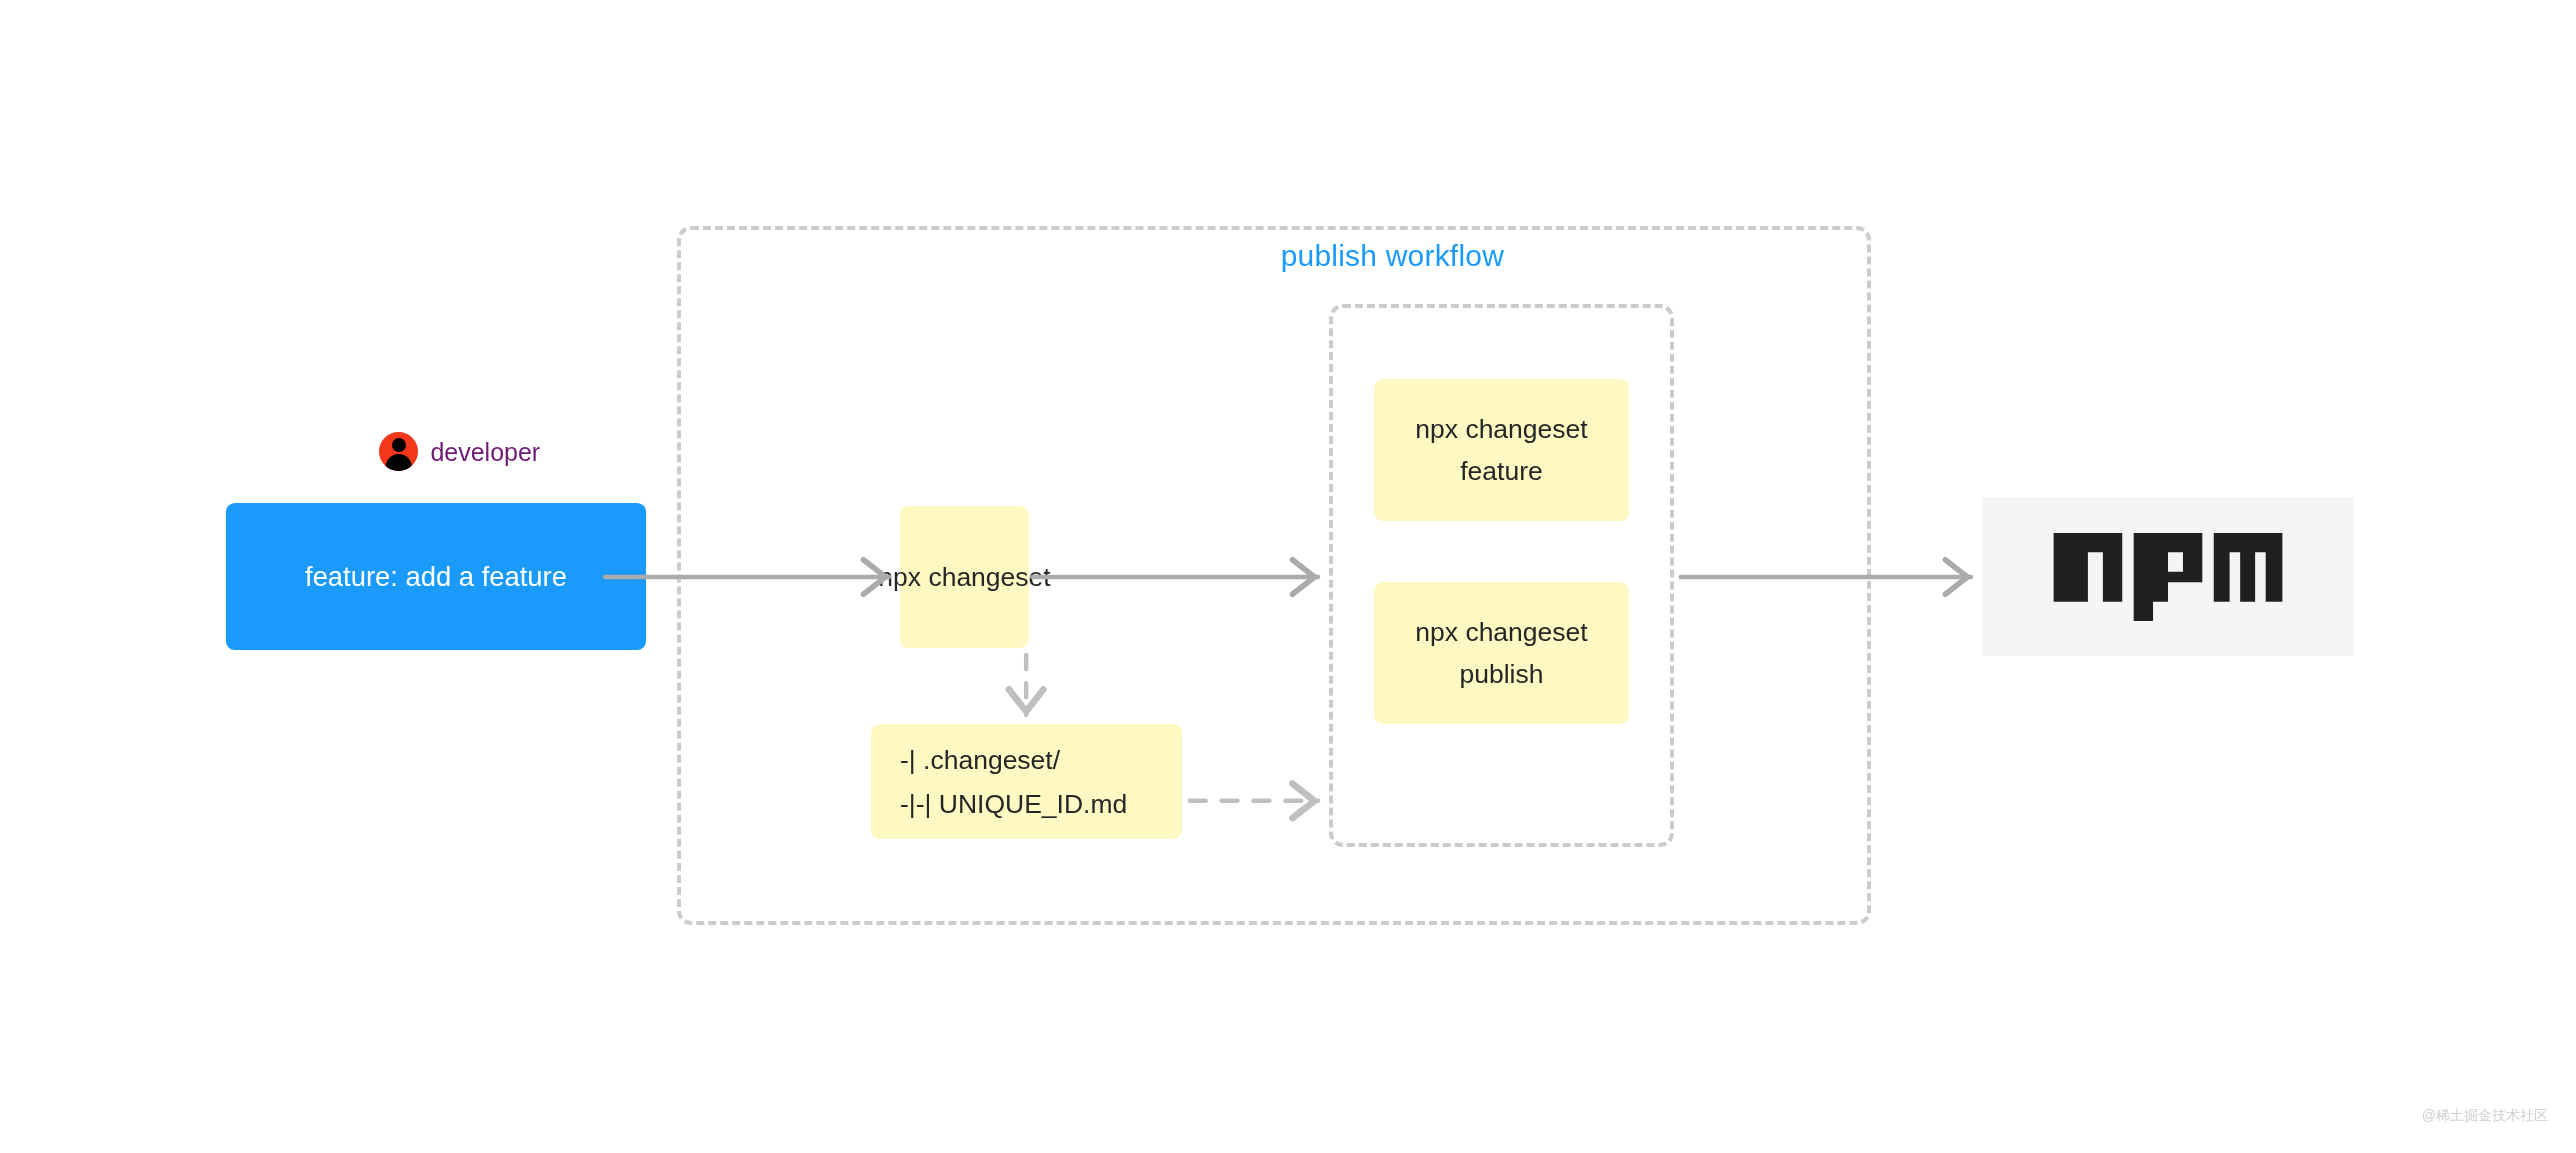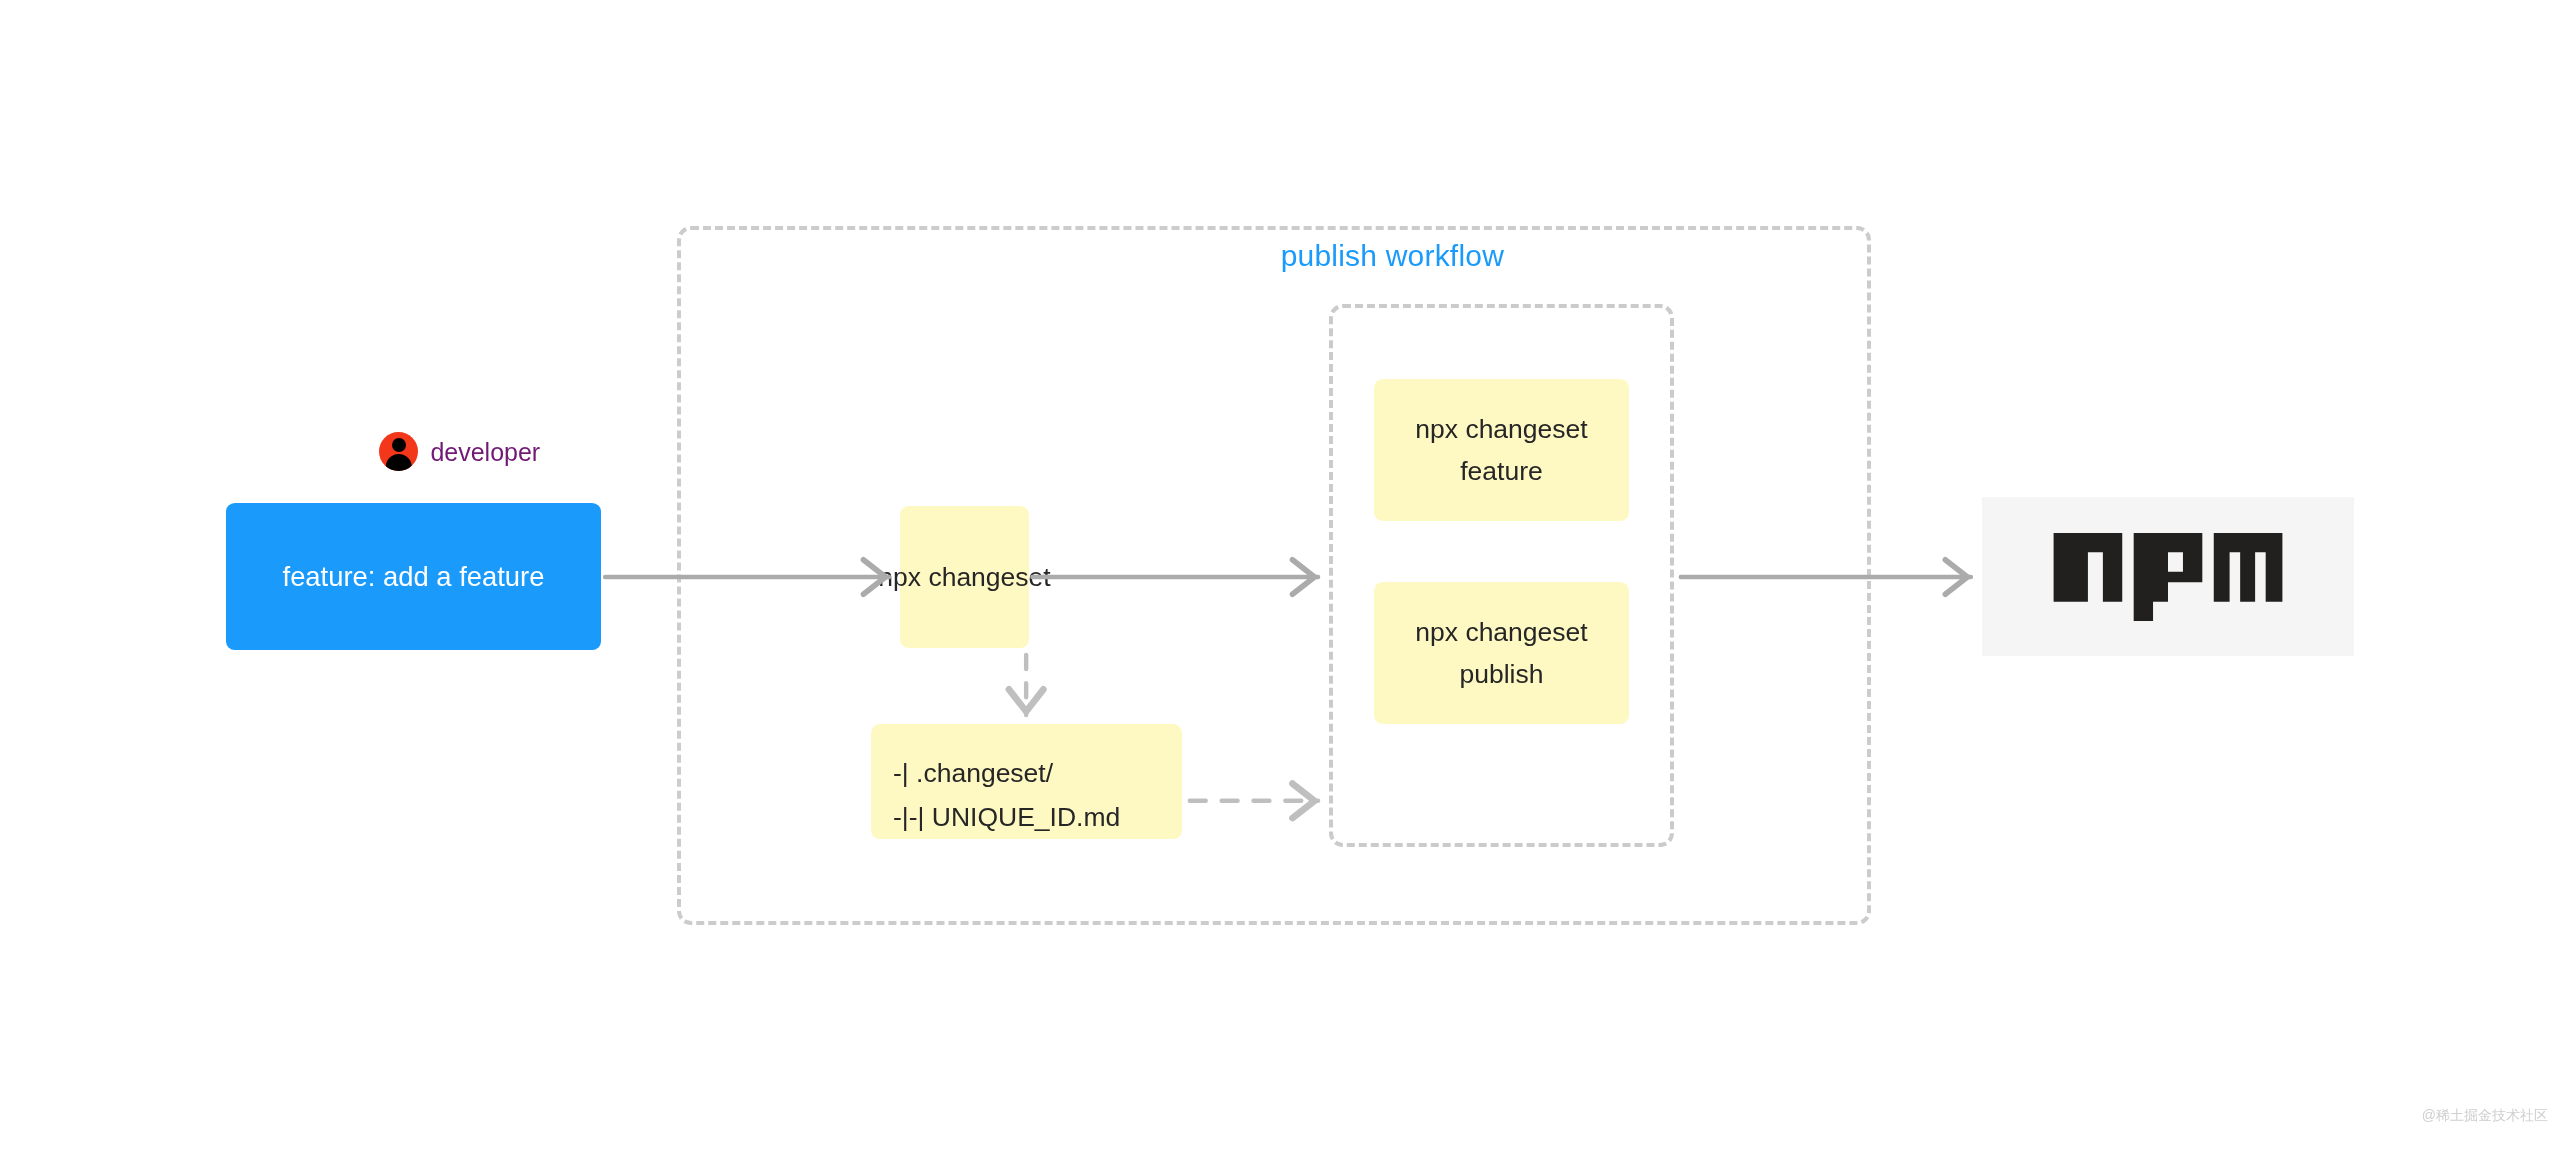--- a/index.html
+++ b/index.html
@@ -56,21 +56,21 @@
     box-sizing: border-box;
     display: flex;
     align-items: center;
     justify-content: center;
     text-align: center;
     border-radius: 8.8px;
   }
   .node-blue {
     left: 226px;
     top: 503px;
-    width: 375px;
+    width: 420px;
     height: 147px;
     background: #1a9bfc;
     color: #ffffff;
     font-size: 27.4px;
     line-height: 35px;
   }
   .node-yellow {
     background: #fef9c3;
     color: #262626;
     font-size: 26.5px;
@@ -88,22 +88,21 @@
     top: 50%;
     transform: translate(-50%, -50%);
     white-space: nowrap;
   }
   .node-file {
     left: 871px;
     top: 724px;
     width: 311px;
     height: 115px;
     justify-content: flex-start;
-    padding-left: 22px;
-    align-items: flex-end;
+    padding-left: 29px;
   }
   .node-file .filelines {
     text-align: left;
     line-height: 44px;
     font-size: 26.5px;
     white-space: nowrap;
   }
   .node-version {
     left: 1374px;
     top: 379px;

